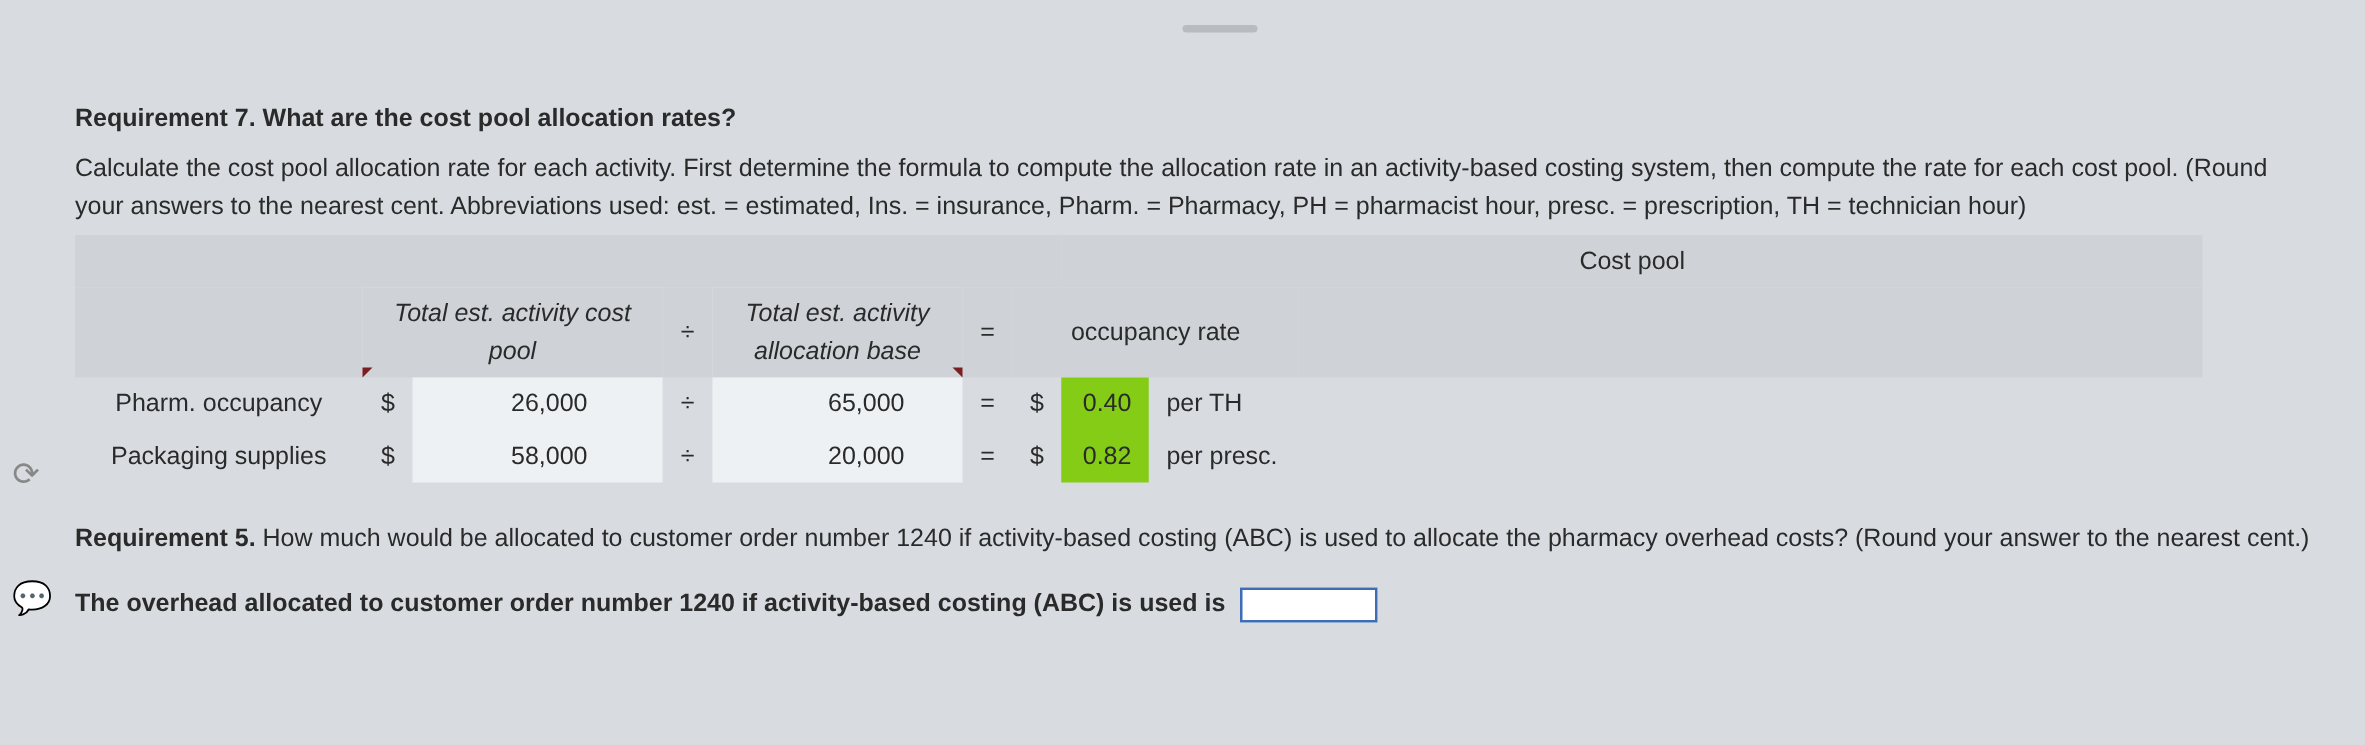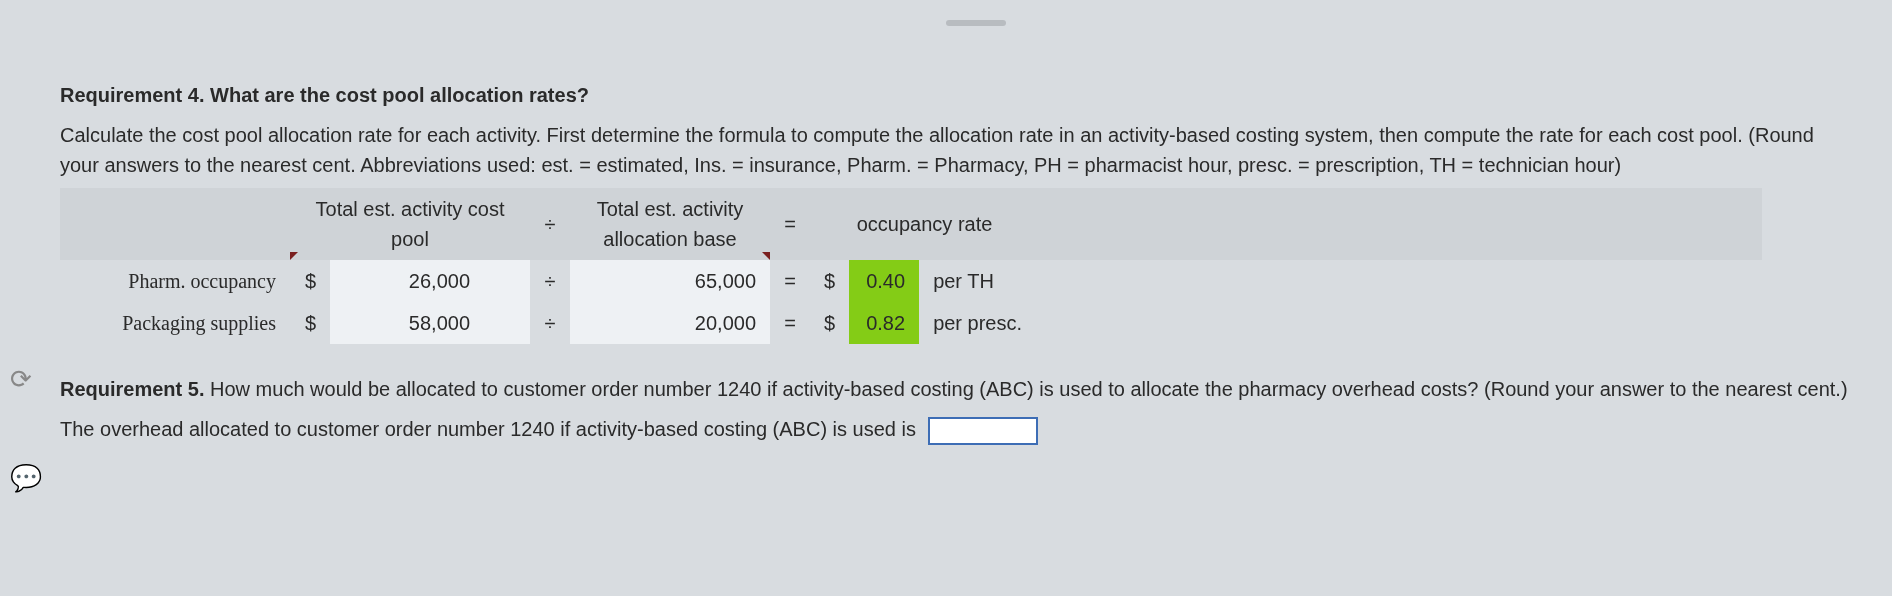--- a/index.html
+++ b/index.html
@@ -42,78 +42,82 @@
       position: relative;
     }
     .tri {
       position: absolute;
       width: 0; height: 0;
       border-top: 8px solid #7a1f1f;
     }
     .tri-bl { left: 0; bottom: 0; border-right: 8px solid transparent; }
     .tri-br { right: 0; bottom: 0; border-left: 8px solid transparent; }
     td.op { width: 40px; }
-    td.label { text-align: right; width: 230px; font-family: Liberation Serif, serif; }
+    td.label { text-align: center; width: 230px; }
     td.currency { text-align: right; width: 40px; }
     td.num { text-align: right; width: 200px; padding-right: 60px;}
-    td.num2 { text-align: right; width: 200px; padding-left: 60px;}
+    td.num2 { text-align: center; width: 200px; padding-left: 60px;}
     td.rate-cur { text-align: right; width: 30px; }
     td.rate-val { text-align: right; width: 70px; background: #84cc16; }
     td.unit { text-align: left; width: 120px; }
     .filled { background: #eef1f4; }
     .answer-box {
       display: inline-block;
       width: 110px;
       height: 28px;
       border: 2px solid #3d6db5;
       background: #fff;
       vertical-align: middle;
       margin-left: 6px;
     }
     .req5-block { margin-top: 8px; }
-    .req5-line { margin-top: 10px; }
+    .req5-line { margin-top: 22px; font-weight: bold; }
     .sidebar-icons {
       position: absolute;
       left: 10px;
       top: 360px;
       display: flex;
       flex-direction: column;
       gap: 60px;
       color: #888;
       font-size: 26px;
     }
     .scroll-hint {
       position: absolute;
       top: 20px;
       left: 50%;
       width: 60px;
       height: 6px;
       background: #b8bcc0;
       border-radius: 3px;
     }
-    .triangle-cell { position: relative; }
+    .triangle-cell { position: relative; font-style: italic; }
   </style>
 </head>
 <body>
 
 <div class="scroll-hint"></div>
 
 <div class="sidebar-icons">
   <span>⟳</span>
   <span>💬</span>
 </div>
 
 <div class="content">
 
-  <div class="req-title">Requirement 4. What are the cost pool allocation rates?</div>
+  <div class="req-title">Requirement 7. What are the cost pool allocation rates?</div>
 
   <div class="instructions">Calculate the cost pool allocation rate for each activity. First determine the formula to compute the allocation rate in an activity-based costing system, then compute the rate for each cost pool. (Round your answers to the nearest cent. Abbreviations used: est. = estimated, Ins. = insurance, Pharm. = Pharmacy, PH = pharmacist hour, presc. = prescription, TH = technician hour)</div>
 
   <table>
     <thead>
+      <tr>
+        <th colspan="7"></th>
+        <th colspan="3" class="top-right">Cost pool</th>
+      </tr>
       <tr>
         <th class="label"></th>
         <th class="triangle-cell" colspan="2">
           <span>Total est. activity cost pool</span>
           <span class="tri tri-bl"></span>
         </th>
         <th>÷</th>
         <th class="triangle-cell">
           <span>Total est. activity allocation base</span>
           <span class="tri tri-br"></span>

